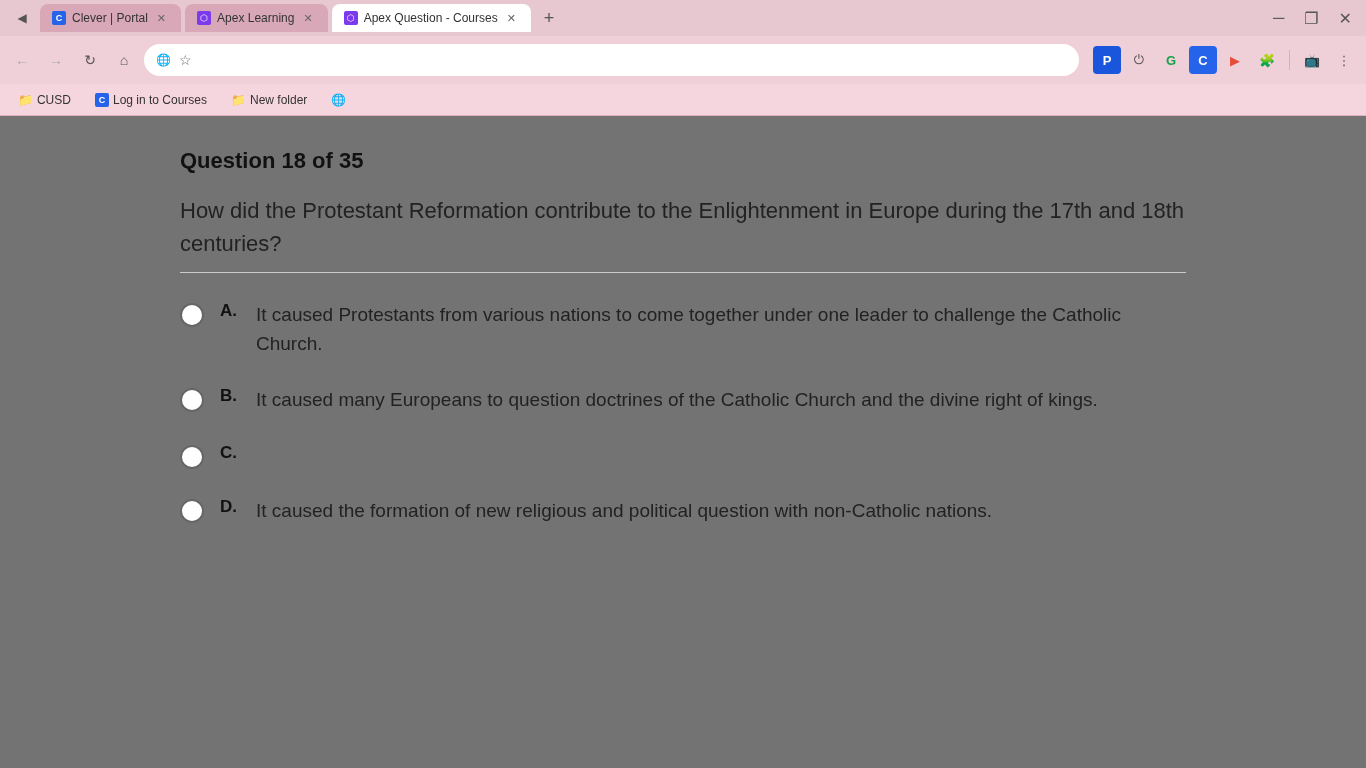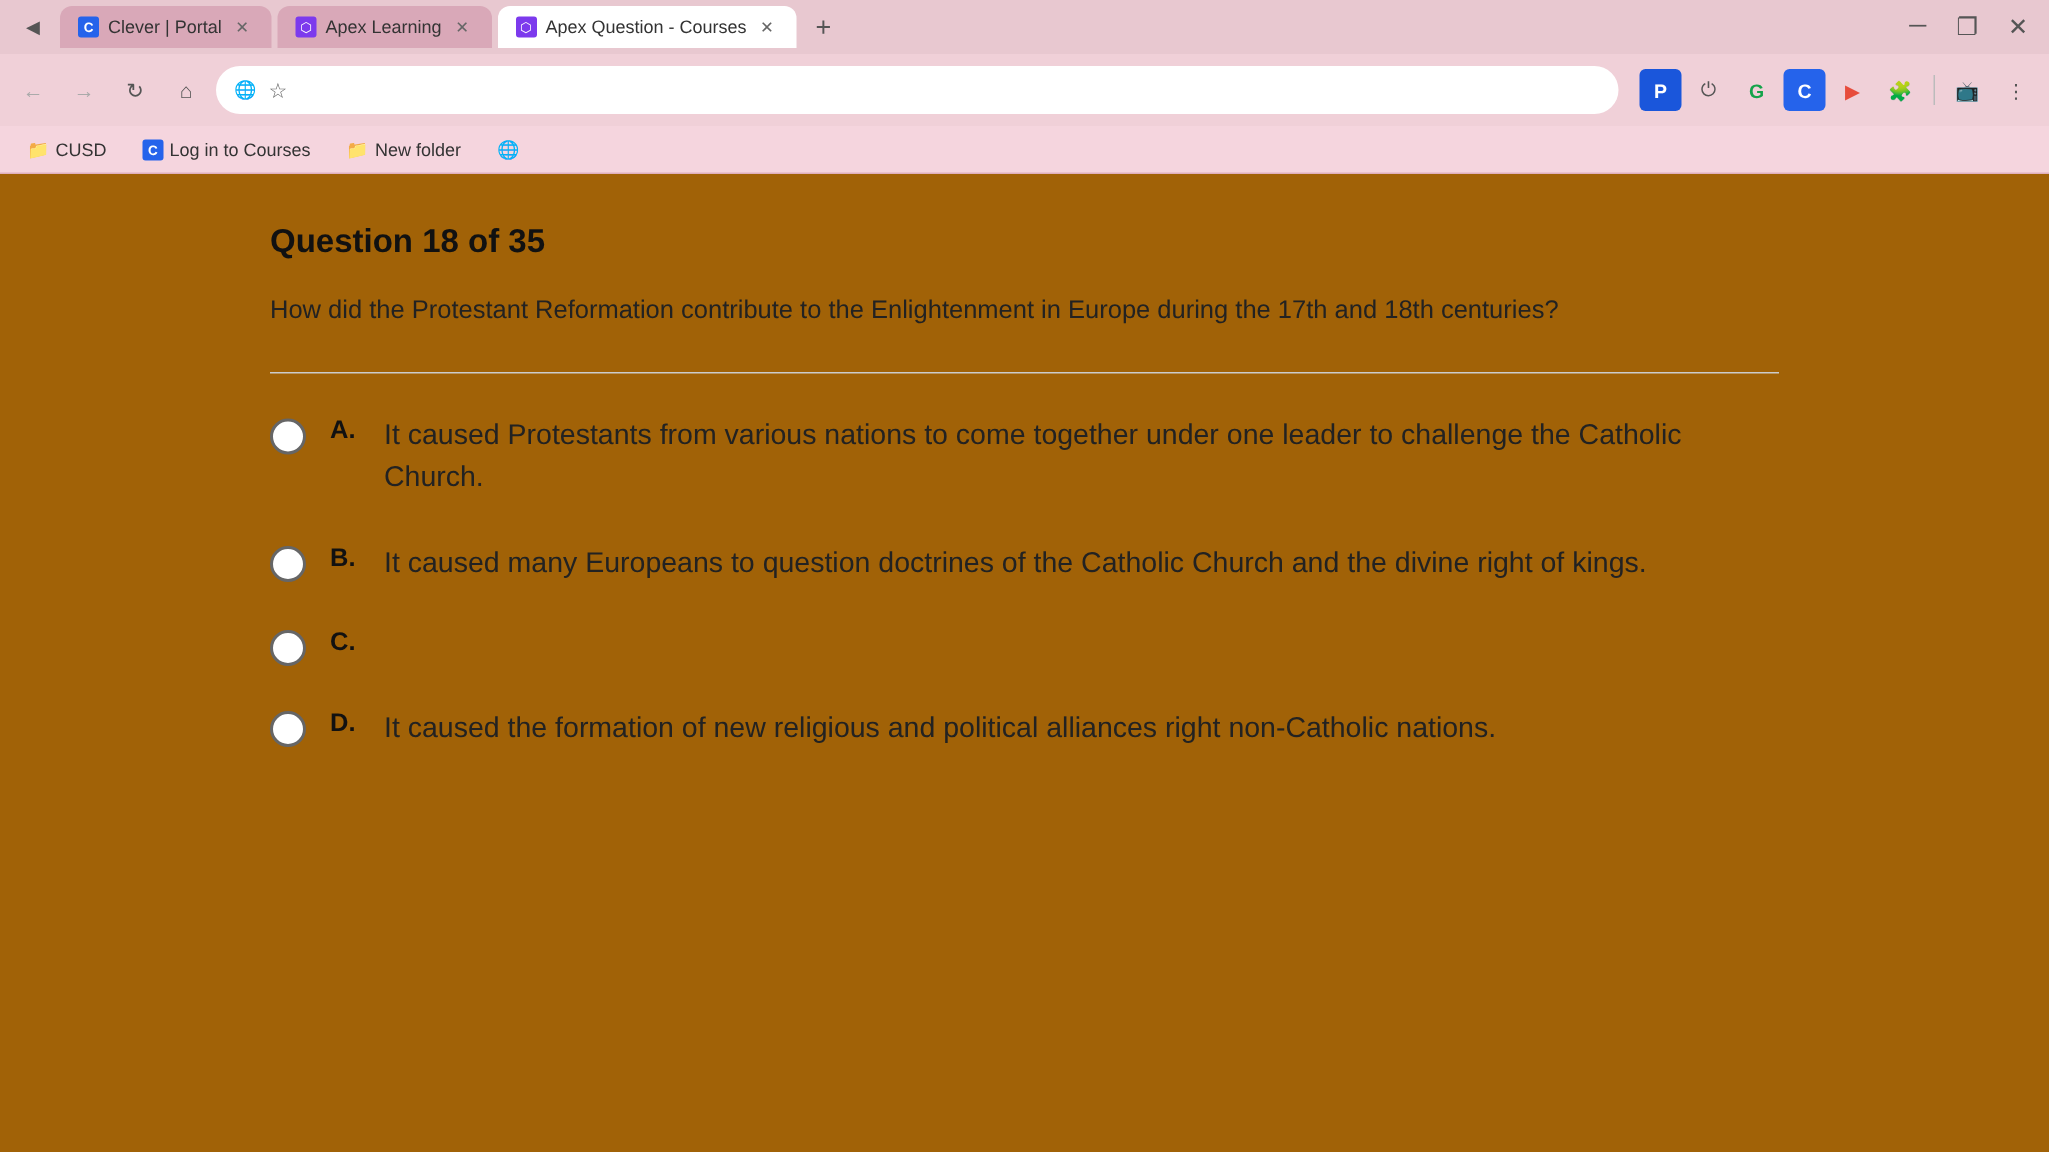--- a/index.html
+++ b/index.html
@@ -156,36 +156,36 @@
       gap: 4px;
       font-size: 12px;
       color: #333;
       cursor: pointer;
       padding: 2px 6px;
       border-radius: 4px;
     }
 
     
     .main-content {
-      background: #a16207;
+      background: #737373;
       padding: 32px 180px;
       height: calc(768px - 36px - 48px - 32px);
       overflow-y: auto;
     }
     .question-header {
       font-size: 22px;
       font-weight: bold;
       color: #111;
       margin-bottom: 20px;
     }
     .question-text {
-      font-size: 17px;
+      font-size: 22px;
       color: #222;
       line-height: 1.5;
-      margin-bottom: 28px;
+      margin-bottom: 12px;
     }
     .divider {
       border: none;
       border-top: 1px solid #ccc;
       margin-bottom: 28px;
     }
     .answer-option {
       display: flex;
       align-items: flex-start;
       gap: 16px;
@@ -313,15 +313,15 @@
   </div>
 
   <div class="answer-option">
     <div class="radio-circle"></div>
     <span class="option-label">C.</span>
   </div>
 
   <div class="answer-option">
     <div class="radio-circle"></div>
     <span class="option-label">D.</span>
-    <span class="option-text">It caused the formation of new religious and political alliances right non-Catholic nations.</span>
+    <span class="option-text">It caused the formation of new religious and political question with non-Catholic nations.</span>
   </div>
 </div>
 
 </body></html>

